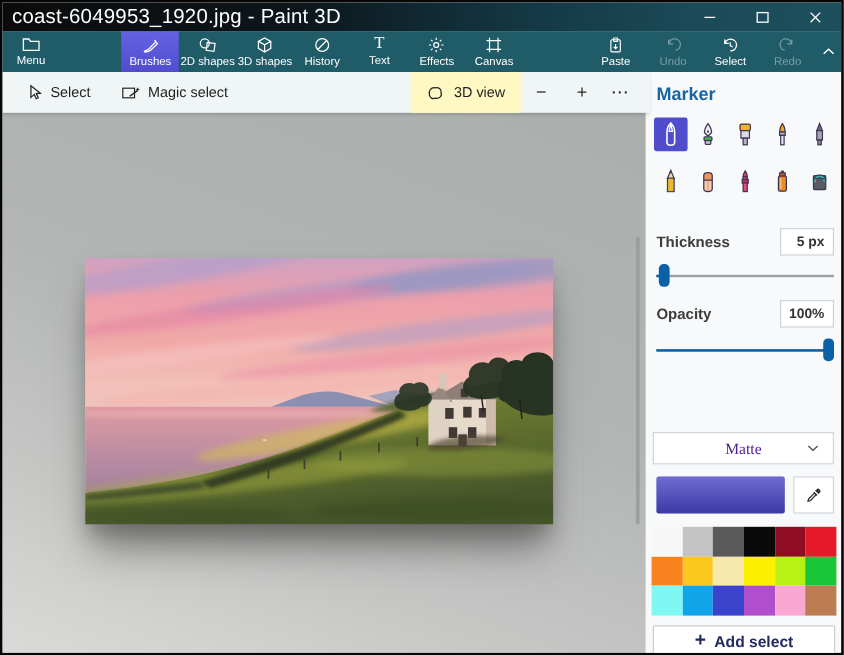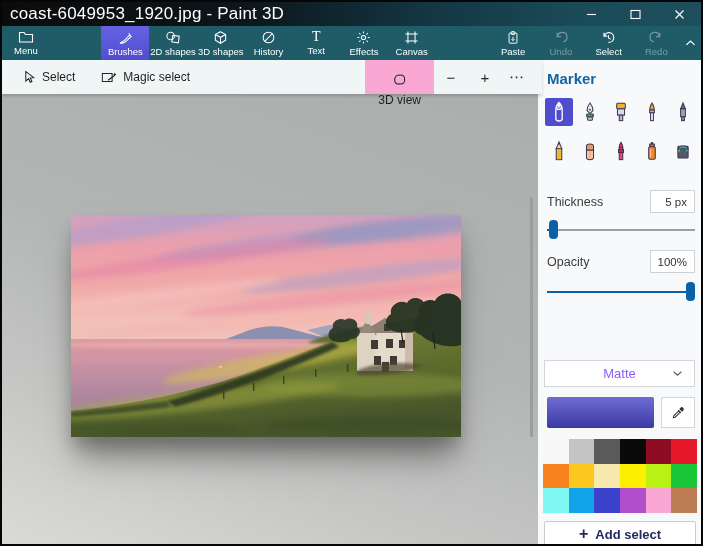--- a/index.html
+++ b/index.html
@@ -22,47 +22,47 @@
   .rtab.active { background:linear-gradient(180deg,#6562e2 0%,#504dd0 100%); }
   .rtab.disabled { opacity:.38; }
   .menu-btn { width:48px; }
   .rspacer1 { width:52px; } .rspacer2 { width:54px; }
   .collapse-btn { margin-left:auto; width:21px; display:flex; align-items:center; justify-content:center; }
 
   
   .subbar { position:absolute; left:0; top:58px; width:540px; height:34px; background:#f0f5f6;
     display:flex; align-items:center; padding-left:8px; box-shadow:0 2px 3px rgba(0,0,0,.18); z-index:3; color:#1f1f1f; }
   .subitem { display:flex; align-items:center; gap:6px; padding:0 13px; height:100%; font-size:12px; }
-  .view3d { margin-left:auto; height:100%; background:#f9a8d4; display:flex; align-items:center; gap:7px; padding:12px 13px; font-size:12px;flex-direction:column; }
+  .view3d { margin-left:auto; height:100%; background:#fef9c3; display:flex; align-items:center; gap:7px; padding:12px 13px; font-size:12px; }
   .zoombtn { width:34px; height:100%; display:flex; align-items:center; justify-content:center; font-size:15px; color:#2a2a2a; }
   .morebtn { width:30px; margin-right:10px; letter-spacing:1px; }
 
   
   .canvas-area { position:absolute; left:0; top:92px; width:540px; height:452px;
     background:linear-gradient(200deg,#aaaead 0%,#b2b5b4 45%,#c6c7c5 75%,#dbdad8 100%); }
   .photo { position:absolute; left:69px; top:121px; width:390px; height:222px;
     box-shadow:0 26px 30px -6px rgba(64,62,60,.55), 0 10px 14px -2px rgba(64,62,60,.30); }
   .photo svg { display:block; width:100%; height:100%; }
   .vscroll { position:absolute; right:9px; top:103px; width:3px; height:240px; background:#9b9e9d; border-radius:2px; }
 
   
   .sidebar { position:absolute; right:0; top:58px; width:163px; height:488px; background:#f7f9fb; padding:0 0 0 0; color:#333; }
   .sb-title { position:absolute; left:9px; top:10px; font-size:15px; font-weight:700; color:#17659f; }
   .brush-grid { position:absolute; left:7px; top:38px; width:152px; display:grid; grid-template-columns:repeat(5,28px); grid-auto-rows:28px; column-gap:3px; row-gap:11px; }
   .brush { width:28px; height:28px; border-radius:2px; display:flex; align-items:center; justify-content:center; }
   .brush.selected { background:#504dcc; }
-  .fieldrow { position:absolute; left:9px; right:6px; display:flex; align-items:center; justify-content:space-between; }
+  .fieldrow { position:absolute; left:9px; right:6px; display:flex; align-items:center; justify-content:space-between;font-weight:bold; }
   .f-label { font-size:12.5px; color:#3c3c3c; }
   .valbox { width:45px; height:23px; background:#fff; border:1px solid #ccd2d6; font-size:11.5px; color:#333; display:flex; align-items:center; justify-content:flex-end; padding-right:7px; }
   .slider { position:absolute; left:9px; right:6px; height:19px; }
   .slider .track { position:absolute; left:0; right:0; top:8.5px; height:2px; background:#9aa0a4; }
   .slider .fill { position:absolute; left:0; top:8.5px; height:2px; background:#0b61a8; }
   .slider .handle { position:absolute; top:0; width:9px; height:19px; border-radius:4px; background:#0b61a8; }
   .matte-btn { position:absolute; left:6px; top:300px; width:151px; height:27px; background:#fff; border:1px solid #d2d6da;
-    display:flex; align-items:center; justify-content:center; font-size:13px; color:#8b5cf6; }
+    display:flex; align-items:center; justify-content:center; font-size:13px; color:#4c1d95;font-family:Liberation Serif, serif; }
   .matte-btn .chev { position:absolute; right:11px; color:#555; }
   .cur-swatch { position:absolute; left:9px; top:337px; width:107px; height:31px; border-radius:2px; position:absolute; overflow:hidden; }
   .cur-swatch::after { content:""; position:absolute; inset:0; background:linear-gradient(180deg,rgba(255,255,255,.18),rgba(10,8,60,.28)); }
   .dropper-btn { position:absolute; left:123px; top:337px; width:34px; height:31px; background:#fff; border:1px solid #d2d6da; display:flex; align-items:center; justify-content:center; }
   .palette { position:absolute; left:5px; top:379px; width:154px; height:74px; display:grid; grid-template-columns:repeat(6,1fr); grid-template-rows:repeat(3,1fr); }
   .pswatch { width:100%; height:100%; }
   .addcolor { position:absolute; left:6px; top:461px; width:152px; height:26px; background:#fff; border:1px solid #c9ccd2; border-radius:2px;
     display:flex; align-items:center; justify-content:center; gap:7px; color:#222a5e; }
   .addcolor .plus { font-size:16px; font-weight:700; margin-top:-1px; }
   .addcolor .aclabel { font-size:13px; font-weight:600; }

